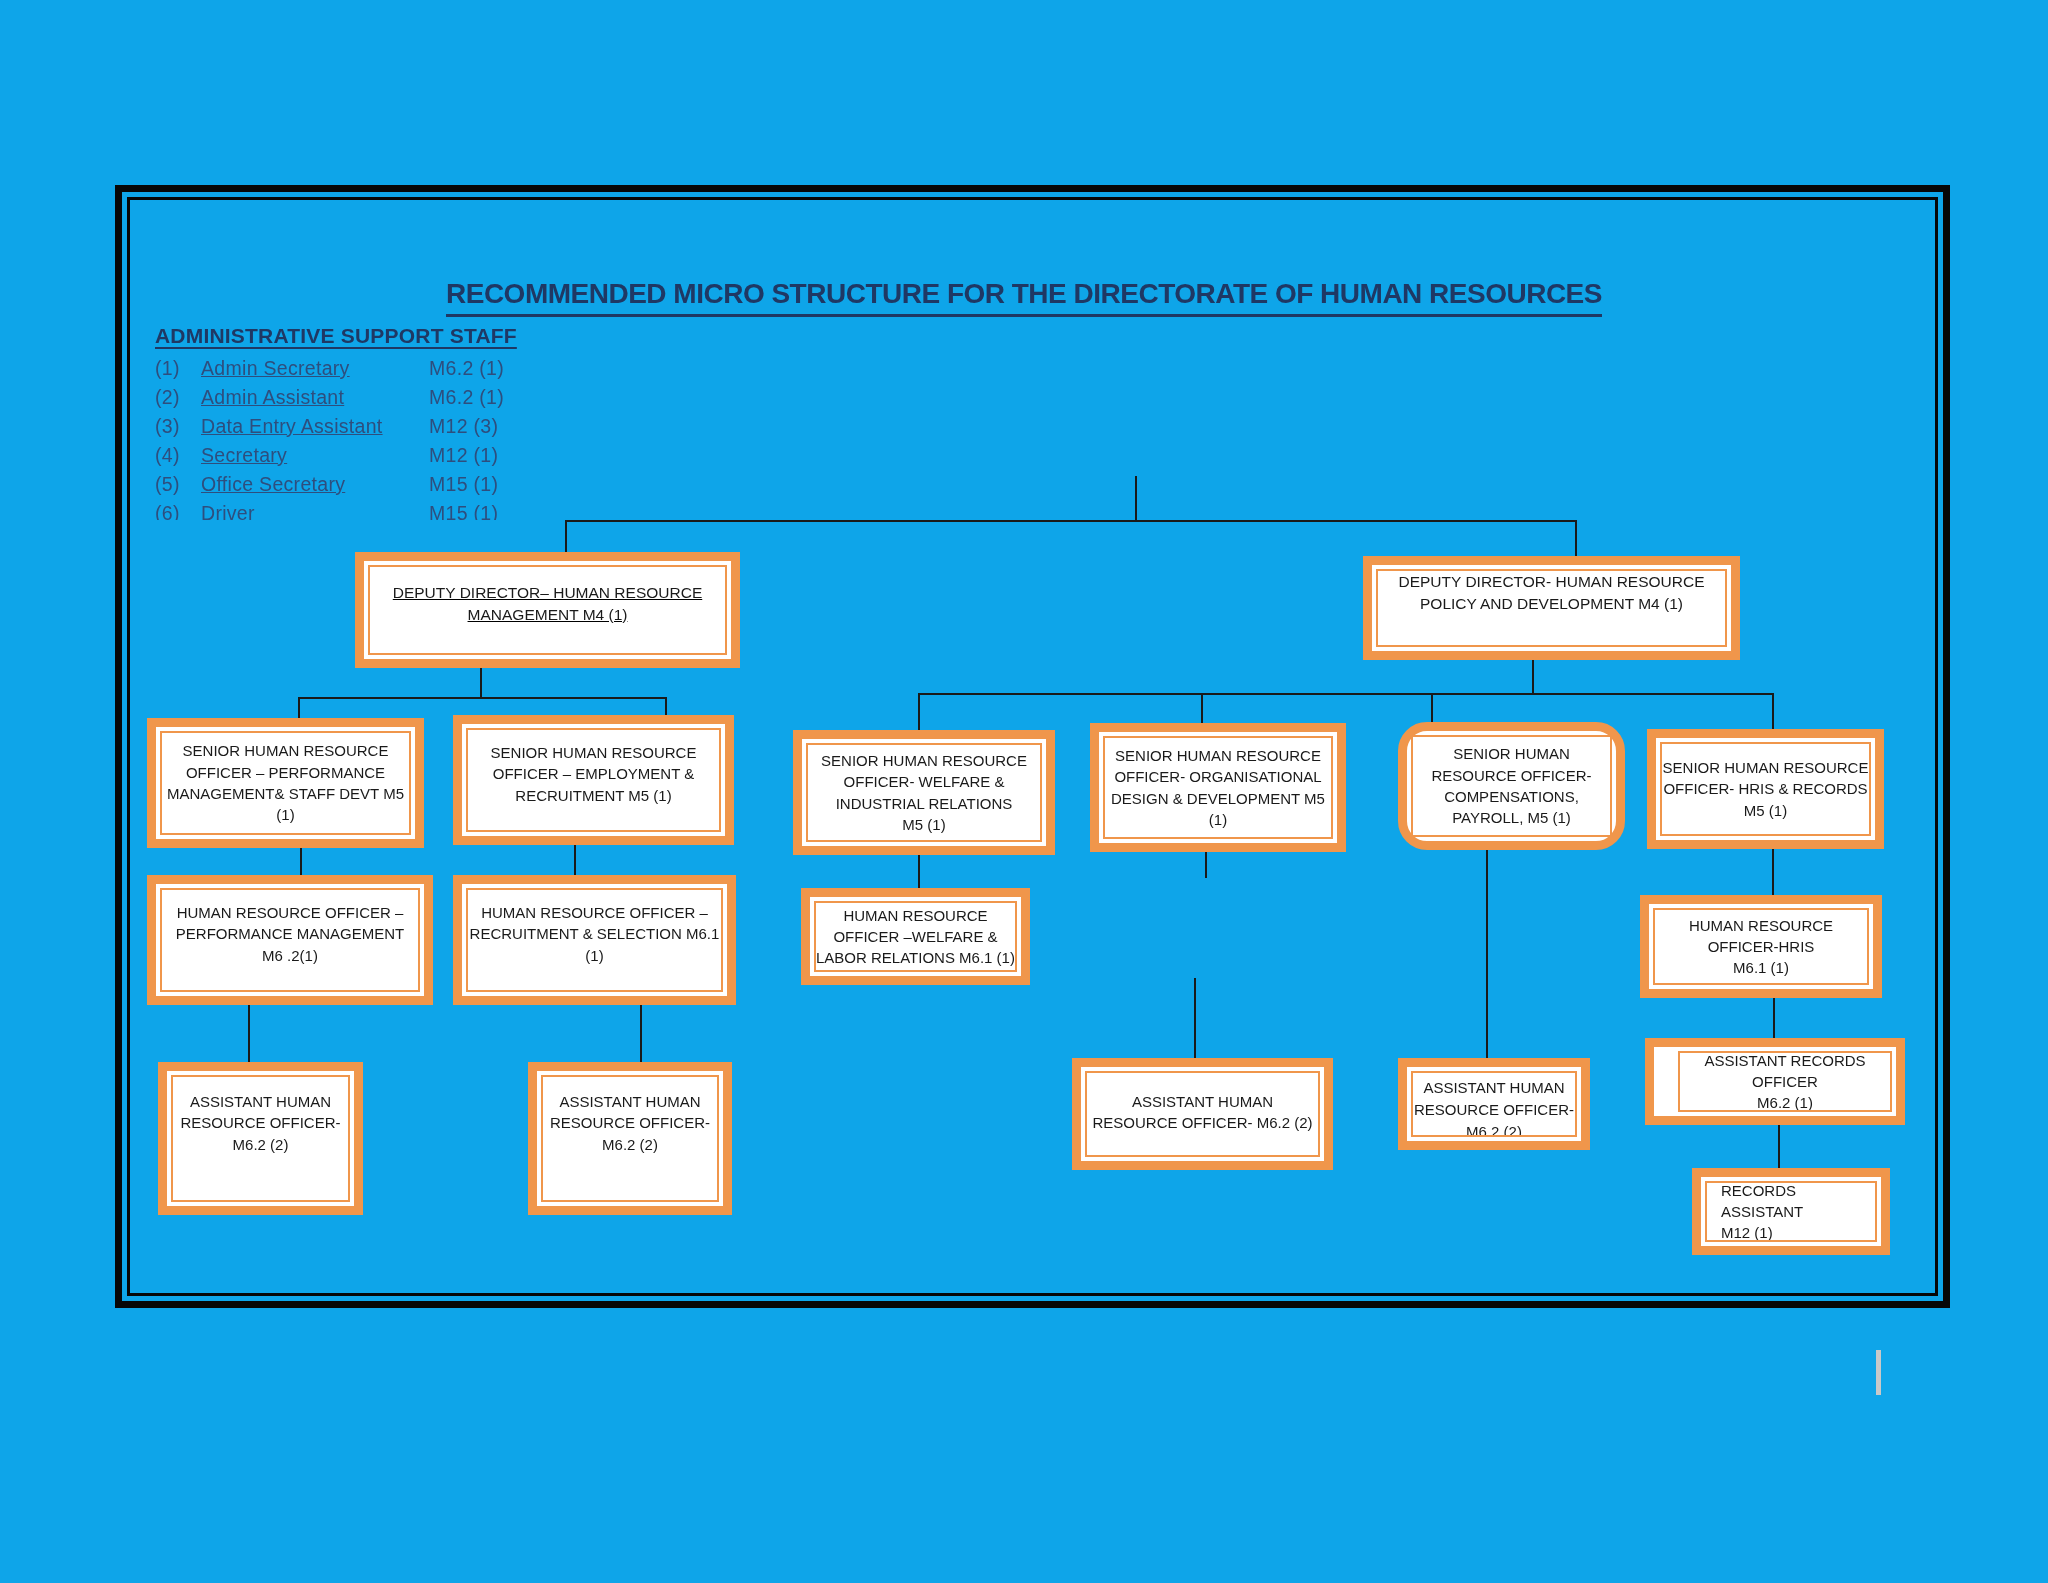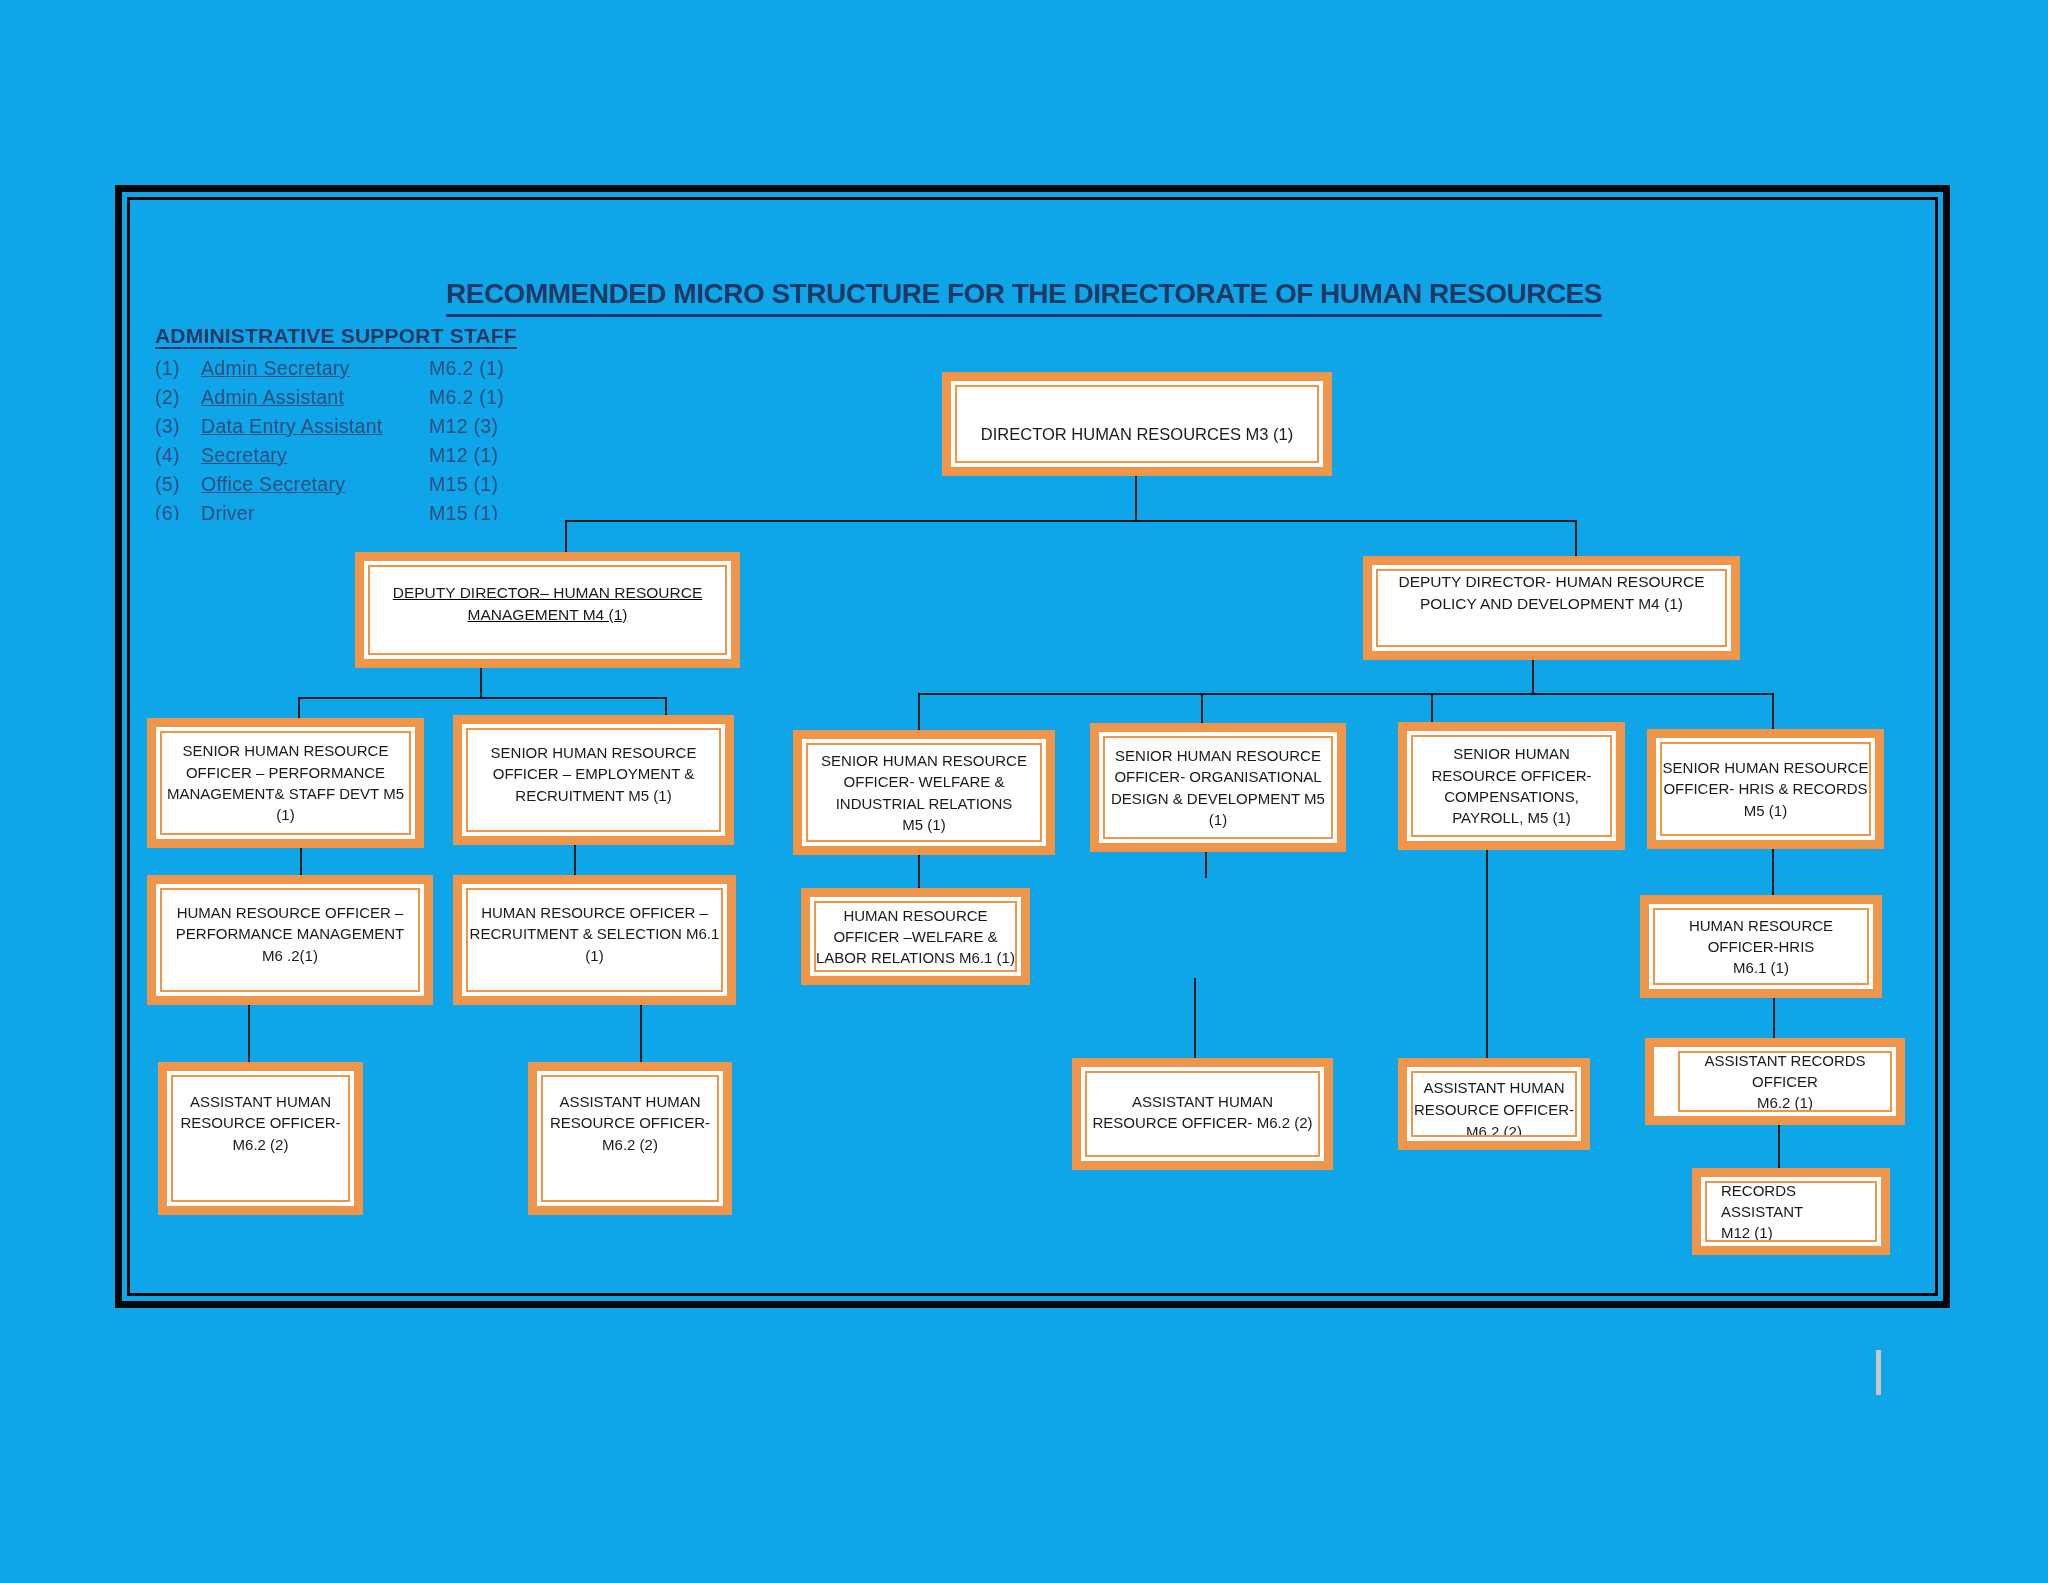--- a/index.html
+++ b/index.html
@@ -50,21 +50,21 @@
   #b-dep-l{left:355px;top:552px;width:385px;height:116px;text-decoration:underline;}
   #b-dep-l .lbl{font-size:15.5px;padding-top:15px;}
   #b-dep-r{left:1363px;top:556px;width:377px;height:104px;}
   #b-dep-r .lbl{font-size:15.5px;}
 
   #b-snr-a{left:147px;top:718px;width:277px;height:130px;}
   #b-snr-b{left:453px;top:715px;width:281px;height:130px;}
   #b-snr-b .lbl{padding-top:12px;}
   #b-snr-c{left:793px;top:730px;width:262px;height:125px;}
   #b-snr-d{left:1090px;top:723px;width:256px;height:129px;}
-  #b-snr-e{left:1398px;top:722px;width:227px;height:128px;}
+  #b-snr-e{left:1398px;top:722px;width:227px;height:128px;border-radius:29px;}
   #b-snr-f{left:1647px;top:729px;width:237px;height:120px;}
 
   #b-off-1{left:147px;top:875px;width:286px;height:130px;}
   #b-off-1 .lbl{padding-top:12px;}
   #b-off-2{left:453px;top:875px;width:283px;height:130px;}
   #b-off-2 .lbl{padding-top:12px;}
   #b-off-3{left:801px;top:888px;width:229px;height:97px;}
   #b-off-4{left:1081px;top:878px;width:254px;height:100px;}
   #b-off-5{left:1640px;top:895px;width:242px;height:103px;}
 
@@ -160,25 +160,20 @@
   <div class="vl" style="left:1205px;top:852px;height:26px;"></div>
   <div class="vl" style="left:1486px;top:850px;height:208px;"></div>
   <div class="vl" style="left:1772px;top:849px;height:46px;"></div>
 
   <div class="vl" style="left:248px;top:1005px;height:57px;"></div>
   <div class="vl" style="left:640px;top:1005px;height:57px;"></div>
   <div class="vl" style="left:1194px;top:978px;height:80px;"></div>
   <div class="vl" style="left:1773px;top:998px;height:40px;"></div>
   <div class="vl" style="left:1778px;top:1125px;height:43px;"></div>
 
-  <div class="obox" id="b-director">
-    <div class="obox-in">
-        <div class="lbl">DIRECTOR HUMAN RESOURCES M3 (1)</div>
-      </div>
-  </div>
 
   <div class="obox vtop" id="b-dep-l">
     <div class="obox-in">
         <div class="lbl">DEPUTY DIRECTOR– HUMAN RESOURCE
 MANAGEMENT M4 (1)</div>
       </div>
   </div>
   <div class="obox vtop" id="b-dep-r">
     <div class="obox-in">
         <div class="lbl">DEPUTY DIRECTOR- HUMAN RESOURCE

